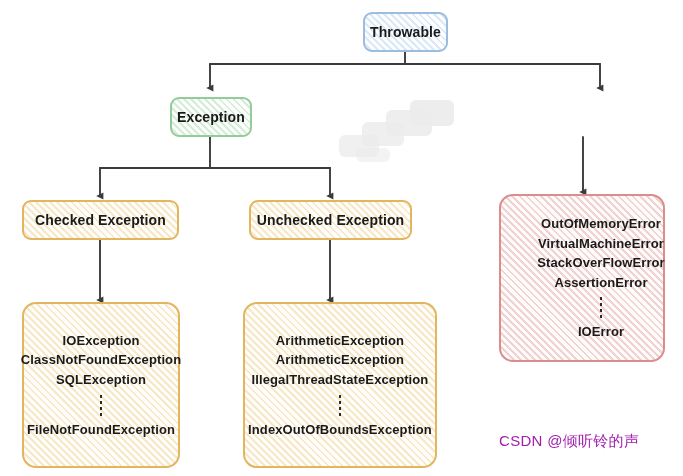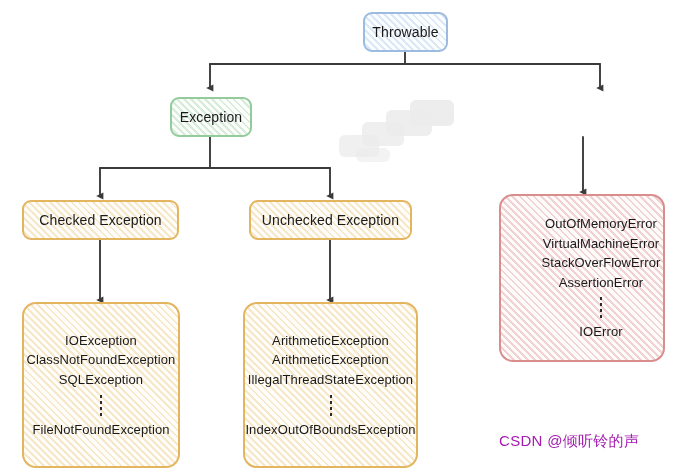--- a/index.html
+++ b/index.html
@@ -45,20 +45,21 @@
     border-style: solid;
     border-radius: 9px;
     text-align: center;
   }
 
   .node-label {
     font-size: 14px;
     line-height: 1.35;
     letter-spacing: 0.1px;
     white-space: nowrap;
+    font-weight: bold;
   }
 
   .list-node .node-label {
     font-size: 13px;
     padding: 1px 0;
   }
 
   
   .theme-blue {
     border-color: #9bbbe0;
@@ -207,21 +208,21 @@
     <span class="node-label">SQLException</span>
     <span class="vdots">
       <i></i>
         <i></i>
         <i></i>
         <i></i>
     </span>
     <span class="node-label">FileNotFoundException</span>
   </div>
 
-  <div class="node list-node theme-amber" id="node-unchecked-list" style="left:243px; top:302px; width:175px; height:166px; border-radius:14px; justify-content:center;">
+  <div class="node list-node theme-amber" id="node-unchecked-list" style="left:243px; top:302px; width:194px; height:166px; border-radius:14px; justify-content:center;">
     <span class="node-label">ArithmeticException</span>
     <span class="node-label">ArithmeticException</span>
     <span class="node-label">IllegalThreadStateException</span>
     <span class="vdots">
       <i></i>
         <i></i>
         <i></i>
         <i></i>
     </span>
     <span class="node-label">IndexOutOfBoundsException</span>

